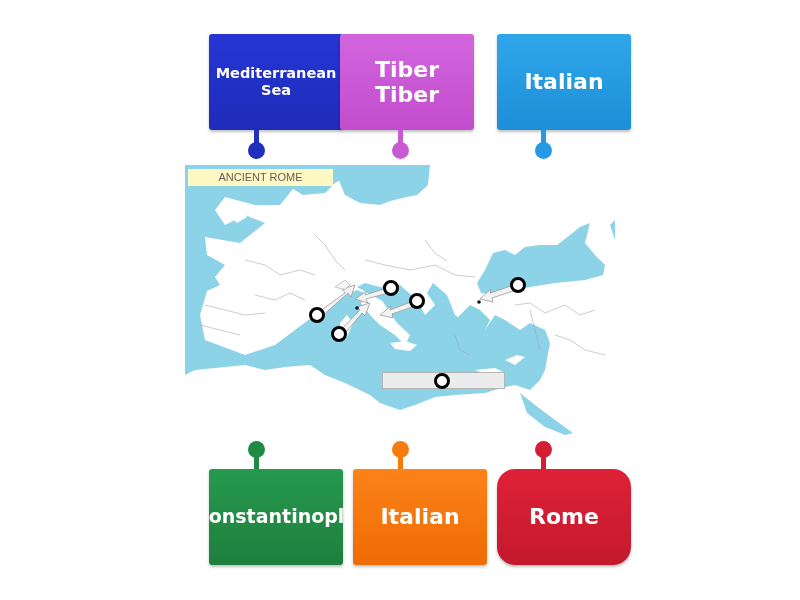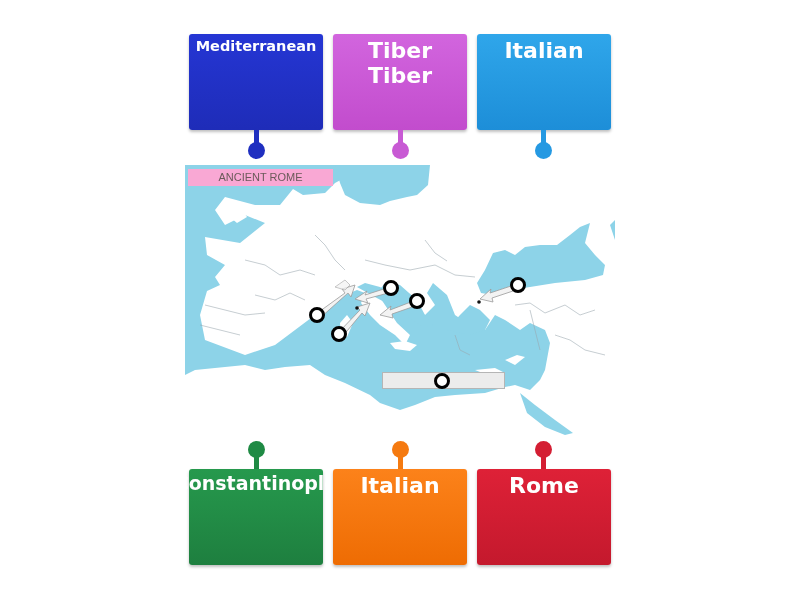--- a/index.html
+++ b/index.html
@@ -2,63 +2,64 @@
 <html><head>
   <meta charset="utf-8">
   <style>
     html, body { margin: 0; padding: 0; }
     body {
       width: 800px; height: 600px; background: #ffffff; position: relative; overflow: hidden;
       font-family: "DejaVu Sans", sans-serif;
     }
     .label-box {
       position: absolute; width: 134px; height: 96px; border-radius: 3px;
-      display: flex; align-items: flex-start; justify-content: center; text-align: center;
+      display: flex; align-items: center; justify-content: center; text-align: center;
       color: #ffffff; font-weight: bold; cursor: grab;
       box-shadow: 0 2px 3px rgba(0,0,0,0.25);
-      box-sizing: border-box; padding: 4px;
+      box-sizing: border-box; padding: 21px; margin-left: 20px;
     }
     .label-box span { display: block; line-height: 1.15; }
     .lg { font-size: 22px; }
     .sm { font-size: 14.5px; }
     .md { font-size: 19px; }
     .stem { position: absolute; width: 5px; }
     .dot { position: absolute; width: 17px; height: 17px; border-radius: 50%; }
 
     #map {
       position: absolute; left: 185px; top: 165px; width: 430px; height: 270px;
       background: #ffffff; overflow: hidden;
     }
     #map svg { position: absolute; left: 0; top: 0; }
     .title-tag {
       position: absolute; left: 3px; top: 4px; width: 145px; height: 17px;
-      background: #f9a8d4; color: #6b5a5a; font-family: "Liberation Sans", sans-serif;
+      background: #fef9c3; color: #6b5a5a; font-family: "Liberation Sans", sans-serif;
       font-size: 11px; line-height: 17px; text-align: center;
     }
     .hotspot {
       position: absolute; width: 10px; height: 10px; border: 3px solid #000; border-radius: 50%;
       background: #ffffff; cursor: pointer;
     }
     .drop-rect {
       position: absolute; left: 197px; top: 207px; width: 123px; height: 17px;
       background: #ececec; border: 1px solid #b5b5b5; box-sizing: border-box;
     }
   </style>
 </head>
 <body>
 
 <div class="label-box" style="left:189px; top:34px; background:linear-gradient(#2536d4,#1e2cb8);">
   <div>
     <span class="sm">Mediterranean</span>
+    <span class="sm">Sea</span>
   </div>
 </div>
 <div class="stem" style="left:254px; top:130px; height:14px; background:#1f2fc0;"></div>
 <div class="dot" style="left:248px; top:142px; background:#1f2fc0;"></div>
 
-<div class="label-box" style="left:333px; top:34px; background:linear-gradient(#d265de,#c24ccd);">
+<div class="label-box" style="left:320px; top:34px; background:linear-gradient(#d265de,#c24ccd);">
   <div>
     <span class="lg">Tiber</span>
     <span class="lg">Tiber</span>
   </div>
 </div>
 <div class="stem" style="left:398px; top:130px; height:14px; background:#c85ad4;"></div>
 <div class="dot" style="left:392px; top:142px; background:#c85ad4;"></div>
 
 <div class="label-box" style="left:477px; top:34px; background:linear-gradient(#2fa6ea,#1d8ed8);">
   <div>
@@ -147,17 +148,17 @@
 <div class="dot" style="left:392px; top:441px; background:#f57a10;"></div>
 <div class="stem" style="left:398px; top:455px; height:14px; background:#f57a10;"></div>
 <div class="label-box" style="left:333px; top:469px; background:linear-gradient(#fc821a,#ee6c03);">
   <div>
     <span class="lg">Italian</span>
   </div>
 </div>
 
 <div class="dot" style="left:535px; top:441px; background:#d41e33;"></div>
 <div class="stem" style="left:541px; top:455px; height:14px; background:#d41e33;"></div>
-<div class="label-box" style="left:477px; top:469px; background:linear-gradient(#de2137,#c4192d);">
+<div class="label-box" style="left:477px; top:469px; background:linear-gradient(#de2137,#c4192d);border-radius:18px;">
   <div>
     <span class="lg">Rome</span>
   </div>
 </div>
 
 </body></html>

